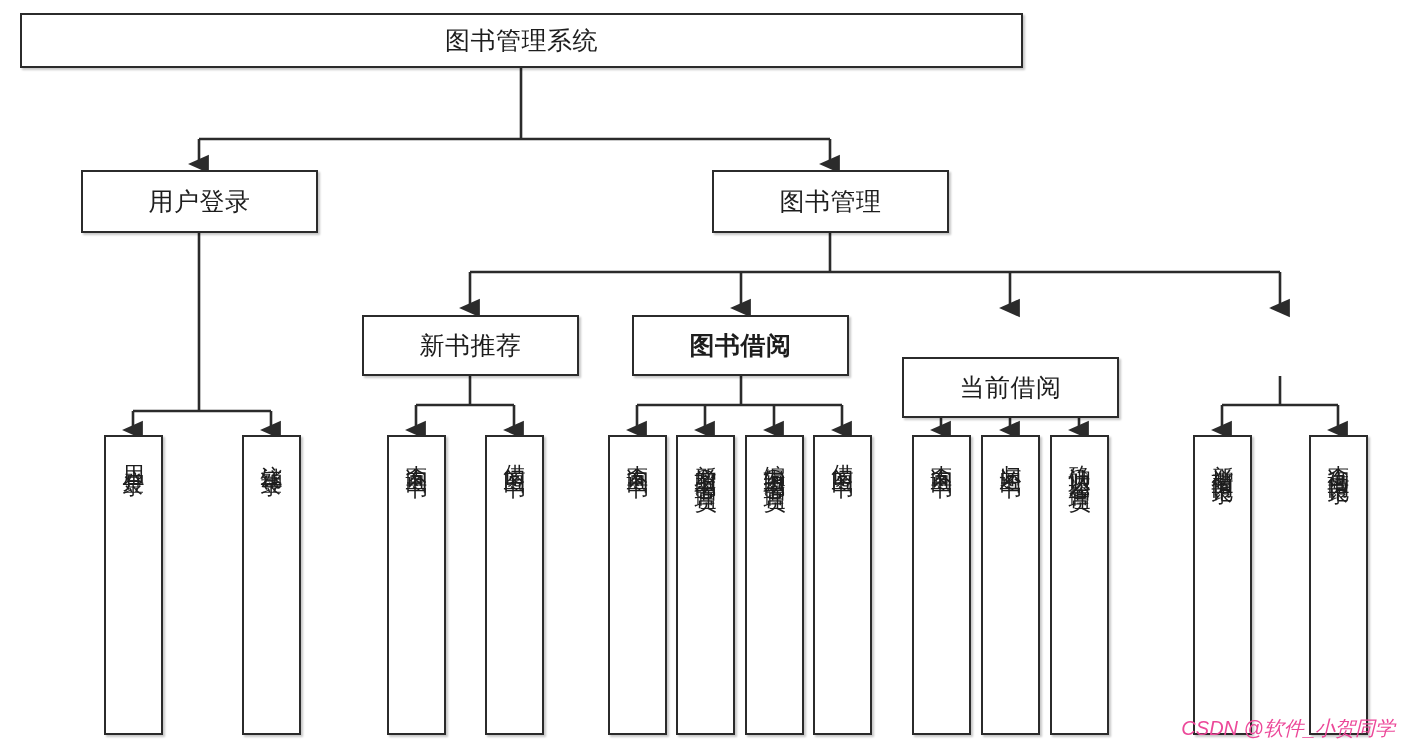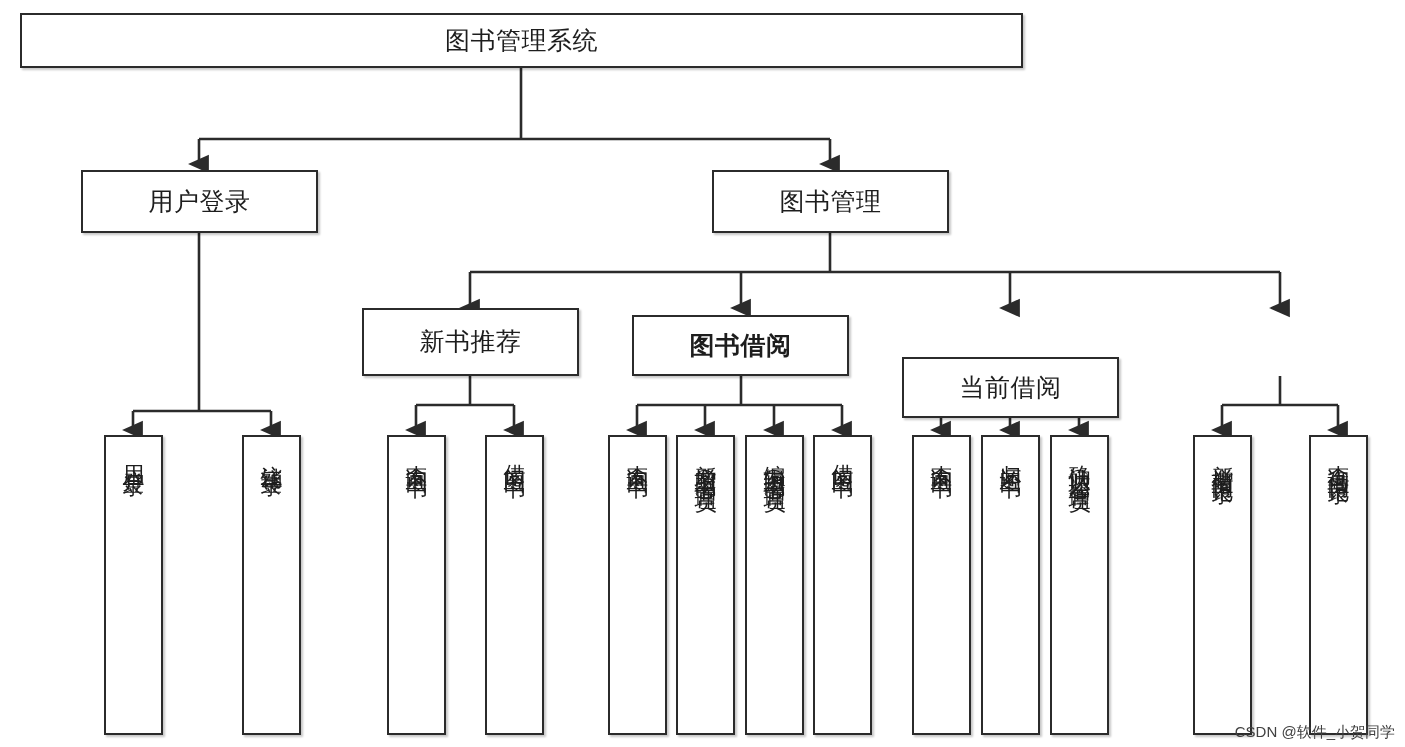--- a/index.html
+++ b/index.html
@@ -58,24 +58,25 @@
     text-orientation: upright;
     font-size: 22px;
     line-height: 1.0;
     letter-spacing: 4px;
     white-space: nowrap;
   }
   #watermark {
     position: absolute;
     right: 10px;
     bottom: 5px;
-    font-size: 15px;
-    color: #404040;
+    font-size: 20px;
+    color: #ec4899;
     z-index: 5;
     white-space: nowrap;
+    font-style: italic;
   }
 </style>
 </head>
 <body>
 
 <div id="diagram-root">
 
   <svg id="connector-layer" viewBox="0 0 1405 747" xmlns="http://www.w3.org/2000/svg">
     <defs>
       <marker id="arrowhead" markerWidth="9" markerHeight="9" refX="4.2" refY="4.2" orient="auto" markerUnits="strokeWidth">
@@ -130,21 +131,21 @@
     <span class="node-label">图书管理系统</span>
   </div>
 
   <div class="node h" style="left:81px; top:170px; width:237px; height:63px;">
     <span class="node-label">用户登录</span>
   </div>
   <div class="node h" style="left:712px; top:170px; width:237px; height:63px;justify-content:center;">
     <span class="node-label">图书管理</span>
   </div>
 
-  <div class="node h" style="left:362px; top:308px; width:217px; height:68px;">
+  <div class="node h" style="left:362px; top:315px; width:217px; height:61px;">
     <span class="node-label">新书推荐</span>
   </div>
   <div class="node h" style="left:632px; top:315px; width:217px; height:61px;font-weight:bold;">
     <span class="node-label">图书借阅</span>
   </div>
   <div class="node h" style="left:902px; top:315px; width:217px; height:61px;margin-top:42px;">
     <span class="node-label">当前借阅</span>
   </div>
 
   <div class="node v" style="left:104px; top:435px; width:59px; height:300px;">

